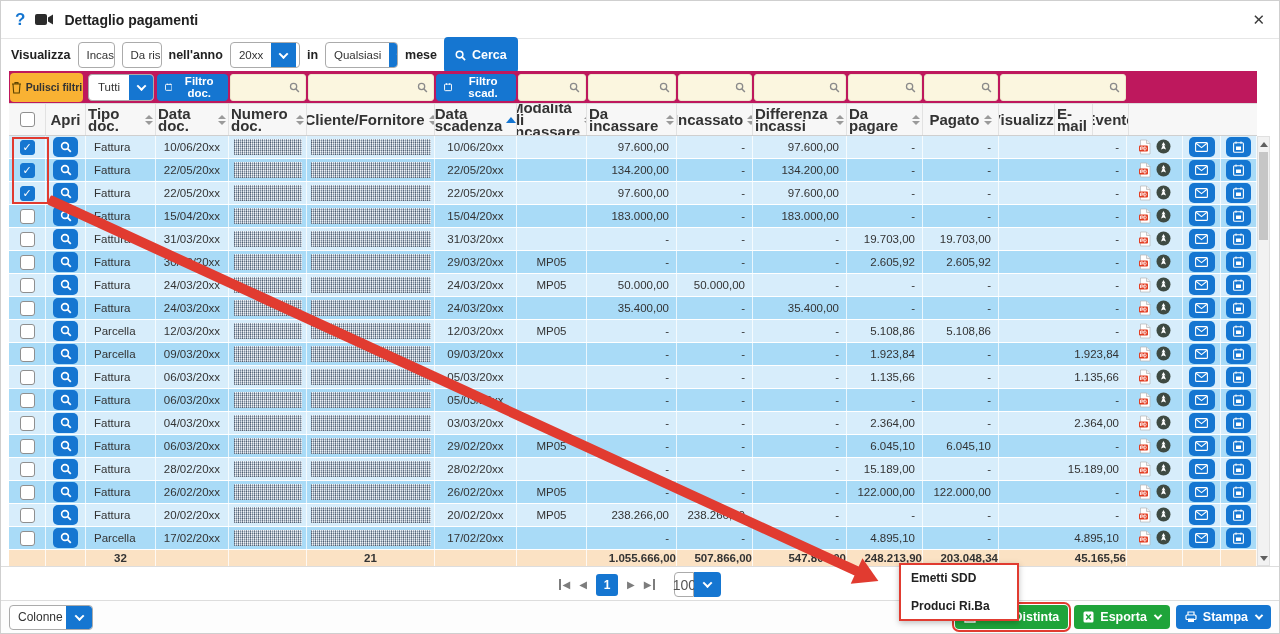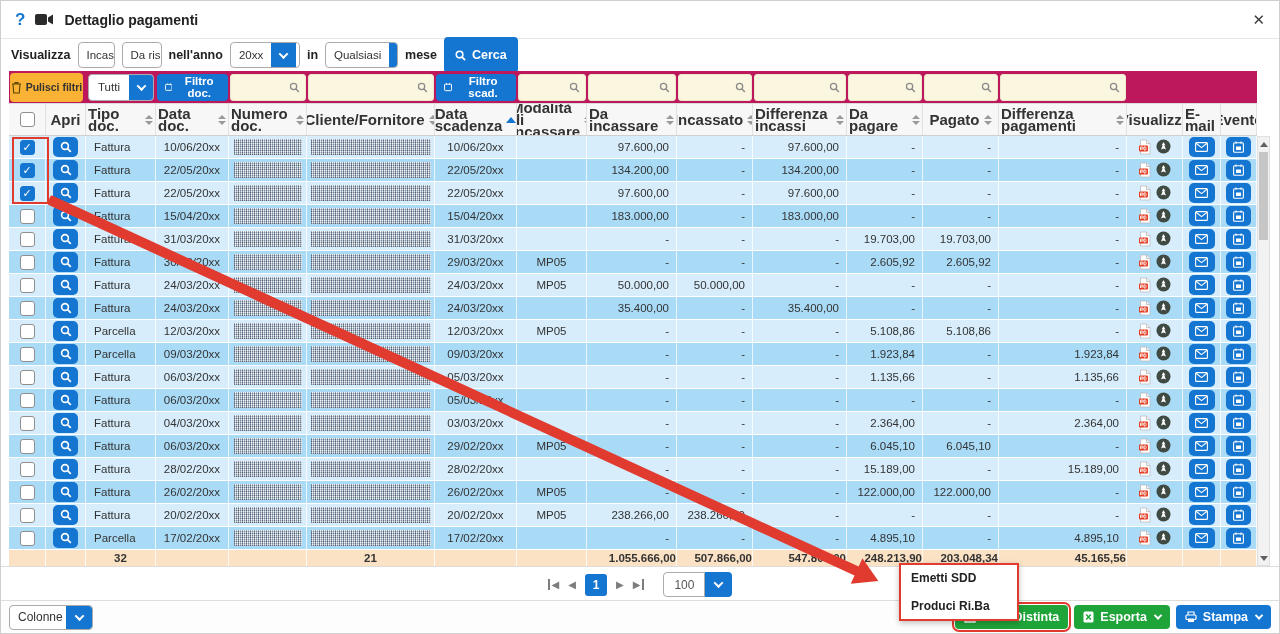--- a/index.html
+++ b/index.html
@@ -96,21 +96,21 @@
   .vs-dn i { width:0;height:0;border-left:4px solid transparent;border-right:4px solid transparent;border-top:5px solid #606060; }
   .vs-thumb { position:absolute; top:15px; left:1px; width:9px; height:88px; background:#c6c6c6; }
 
   
   .pager { height:36px; border-top:1px solid #ddd; display:flex; align-items:center; justify-content:center; gap:9px; }
   .pg-arrow { color:#7d7d7d; font-size:10px; cursor:pointer; display:flex; align-items:center; }
   .pg-bar-l { border-left:2px solid #7d7d7d; padding-left:2px; }
   .pg-bar-r { border-right:2px solid #7d7d7d; padding-right:2px; }
   .pg-page { width:22px; height:22px; background:#1576d1; color:#fff; font-size:12px; font-weight:bold; border-radius:3px; display:flex; align-items:center; justify-content:center; cursor:pointer; }
   .pg-size { display:flex; height:25px; margin-left:10px; }
-  .pg-size .val { width:42px; border:1px solid #ababab; border-radius:4px 0 0 4px; display:flex; align-items:center; justify-content:center; font-size:12px; color:#555; background:#fff; }
+  .pg-size .val { width:20px; border:1px solid #ababab; border-radius:4px 0 0 4px; display:flex; align-items:center; justify-content:center; font-size:14px; color:#555; background:#fff; }
   .pg-size .dd { width:27px; background:#1576d1; border-radius:0 4px 4px 0; display:flex; align-items:center; justify-content:center; cursor:pointer; }
 
   
   .footer { position:absolute; left:0; right:0; bottom:0; height:33px; border-top:1px solid #ddd; background:#fdfdfd; display:flex; align-items:center; padding:0 8px; }
   .combo-col { height:25px;justify-content:space-between; }
   .combo-col .val { width:56px; font-size:12px; }
   .combo-col .dd { width:26px; border-radius:0 3px 3px 0; }
   .footer-right { margin-left:auto; display:flex; gap:6px; align-items:center; }
   .fbtn { height:24px; padding:0 9px; font-size:12.5px; }
   .fbtn .chev { width:6px; height:6px; margin-left:2px; }
@@ -361,27 +361,20 @@
           </div>
         <div class="th c12">
             <span>Da pagare</span>
             <span class="sort-both">
               <i class="up"></i>
               <i class="dn"></i>
             </span>
           </div>
         <div class="th c13">
             <span>Pagato</span>
-            <span class="sort-both">
-              <i class="up"></i>
-              <i class="dn"></i>
-            </span>
-          </div>
-        <div class="th c14">
-            <span>Differenza pagamenti</span>
             <span class="sort-both">
               <i class="up"></i>
               <i class="dn"></i>
             </span>
           </div>
         <div class="th c15">
             <span>Visualizza</span>
           </div>
         <div class="th c16">
             <span>E-mail</span>

